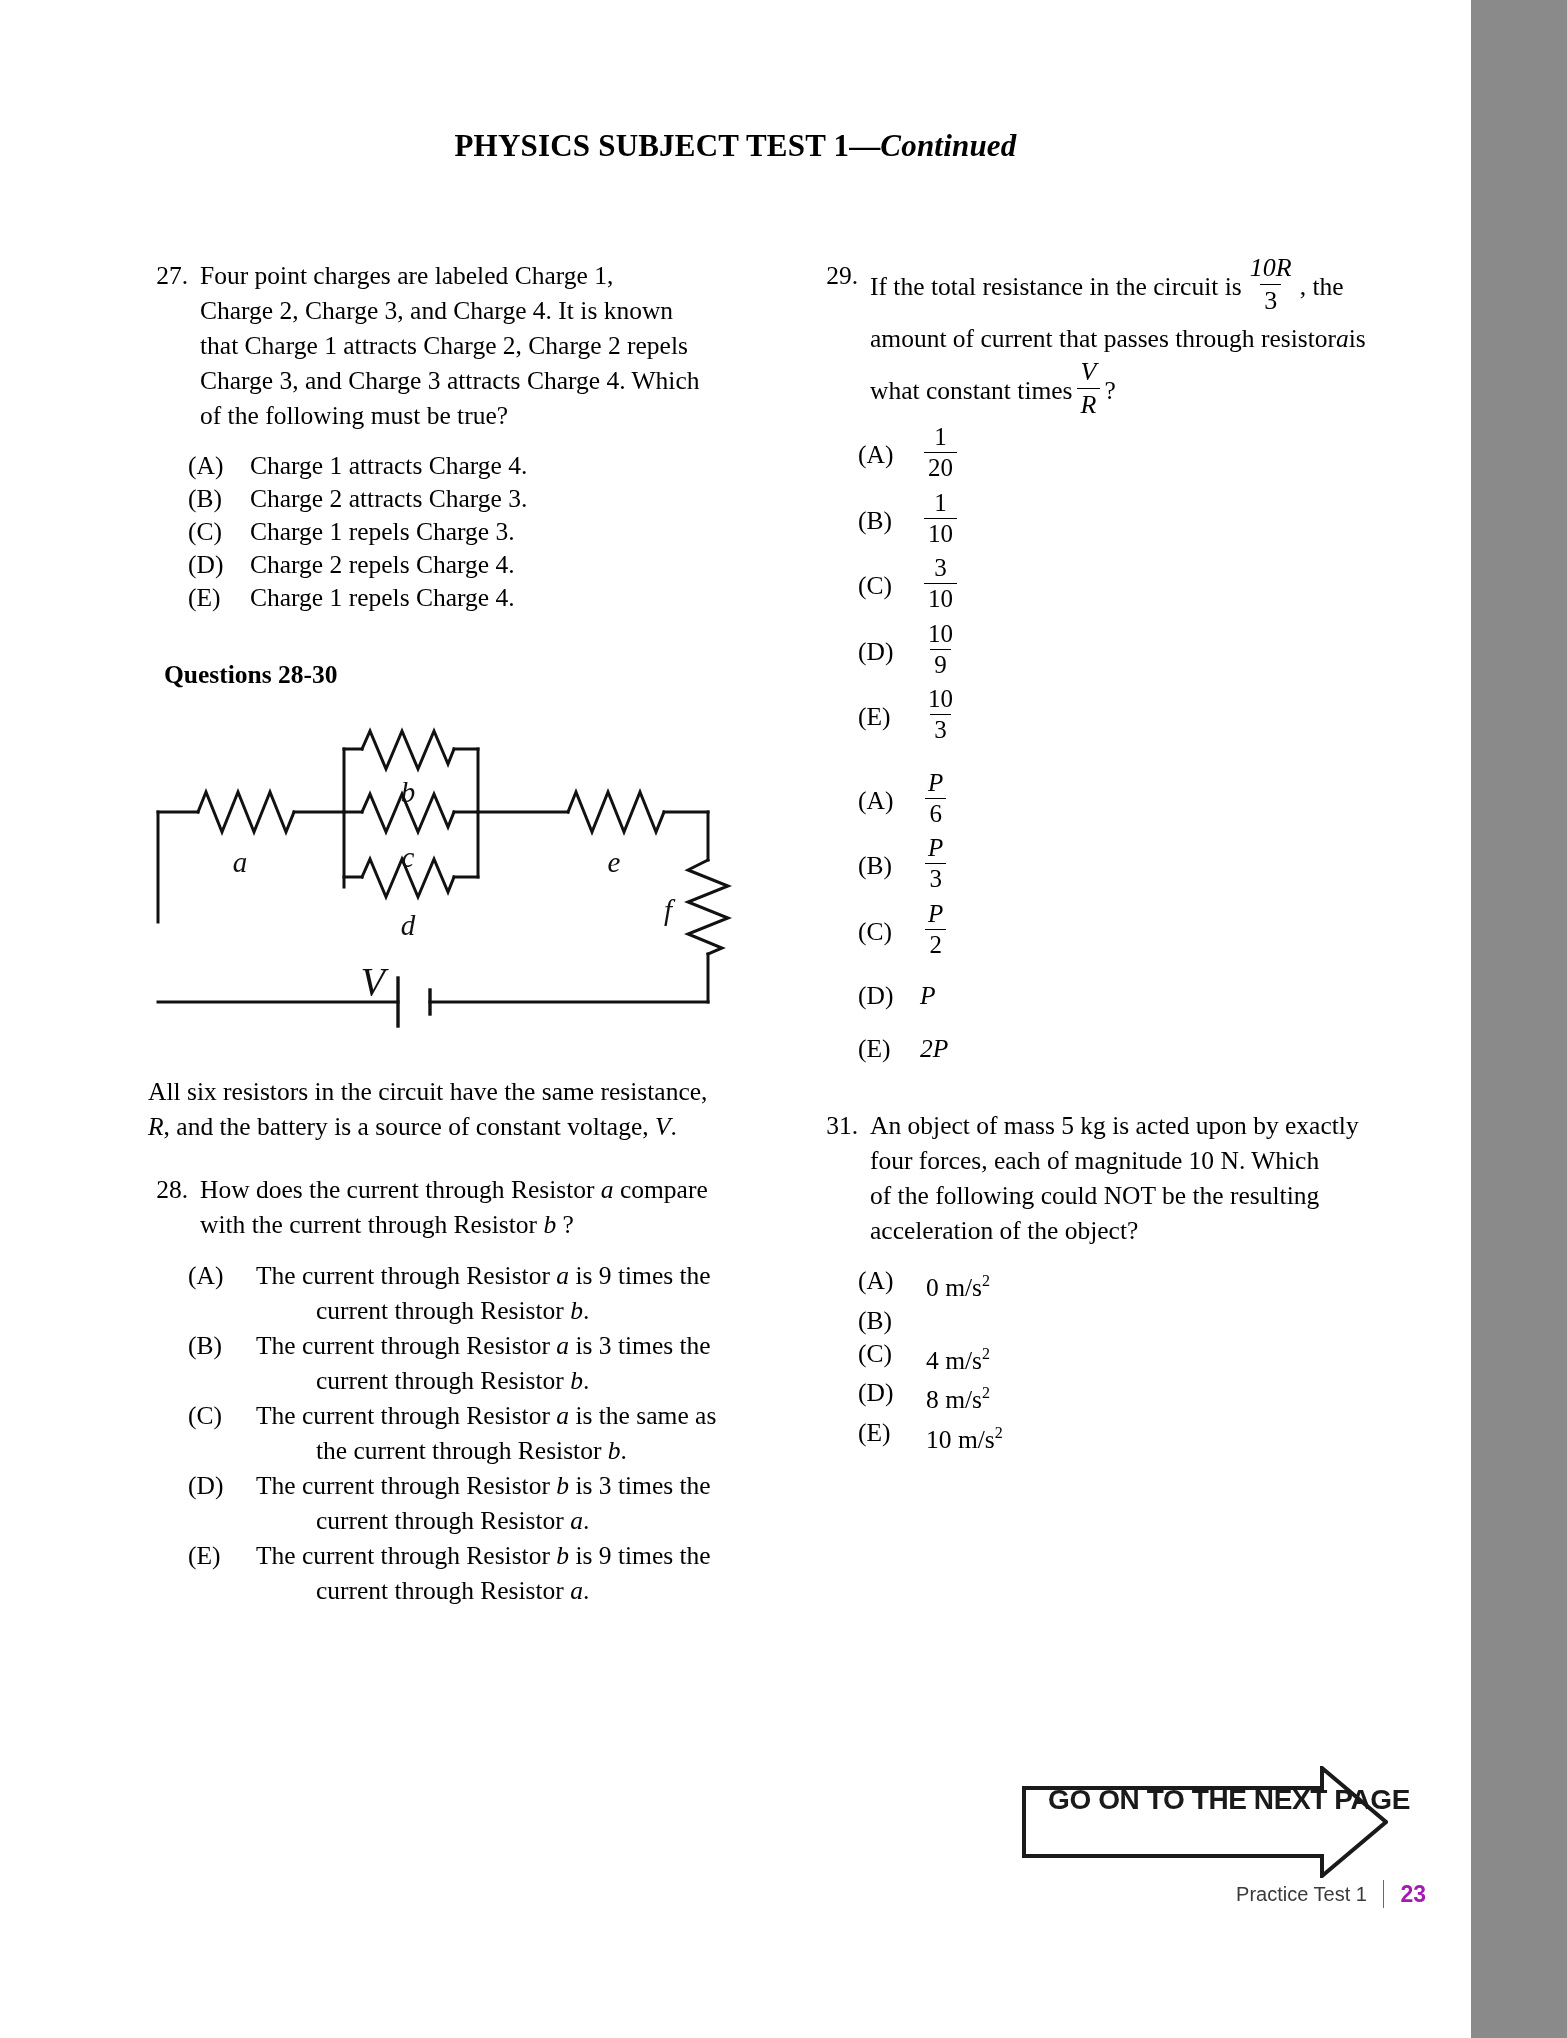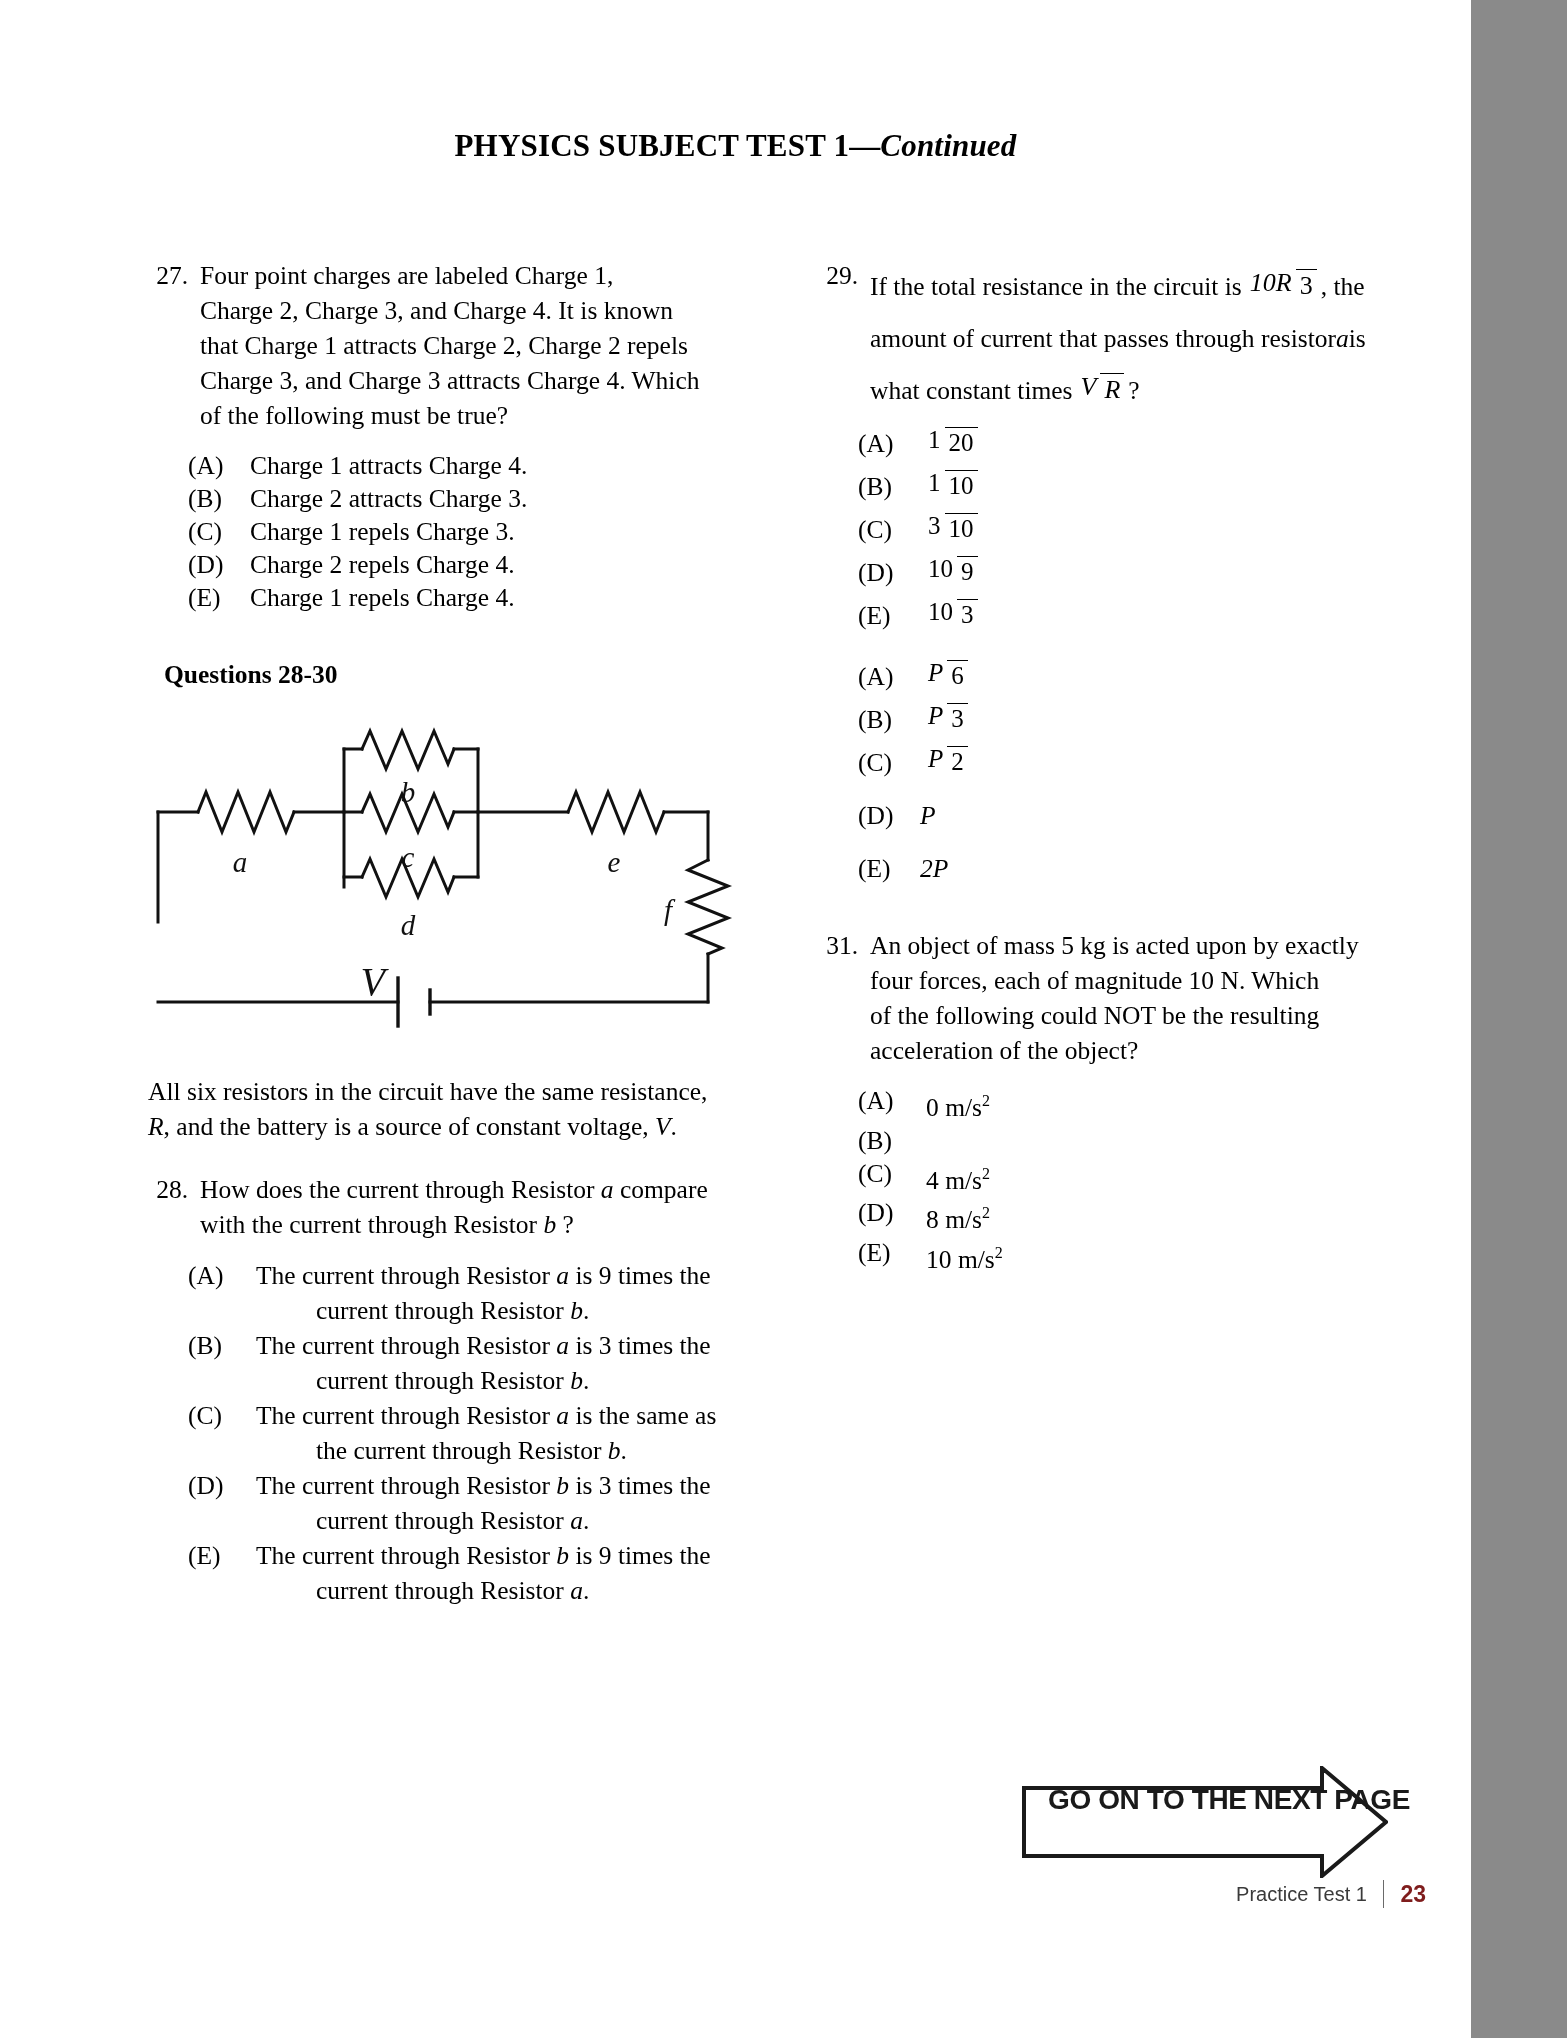--- a/index.html
+++ b/index.html
@@ -114,21 +114,21 @@
 
   
   .choice.frac-choice {
     align-items: center;
     margin-bottom: 8px;
   }
 
   
   .frac {
     display: inline-flex;
-    flex-direction: row;
+    flex-direction: column;
     align-items: center;
     vertical-align: middle;
     margin: 0 4px;
     line-height: 1;
     position: relative;
     top: -2px;
   }
   .frac .num {
     font-size: 25px;
     padding: 0 4px 2px 4px;
@@ -197,21 +197,21 @@
   .footer-sep {
     display: inline-block;
     width: 1.5px;
     height: 28px;
     background: #6a6a6a;
     margin: 0 16px;
   }
   .footer-page {
     font-weight: bold;
     font-size: 23px;
-    color: #7f1d1d;
+    color: #a21caf;
   }
 </style>
 </head>
 <body>
 
 <div class="page">
   <div class="sheet"></div>
   <div class="bleed-bar"></div>
 
   <div class="page-header">

